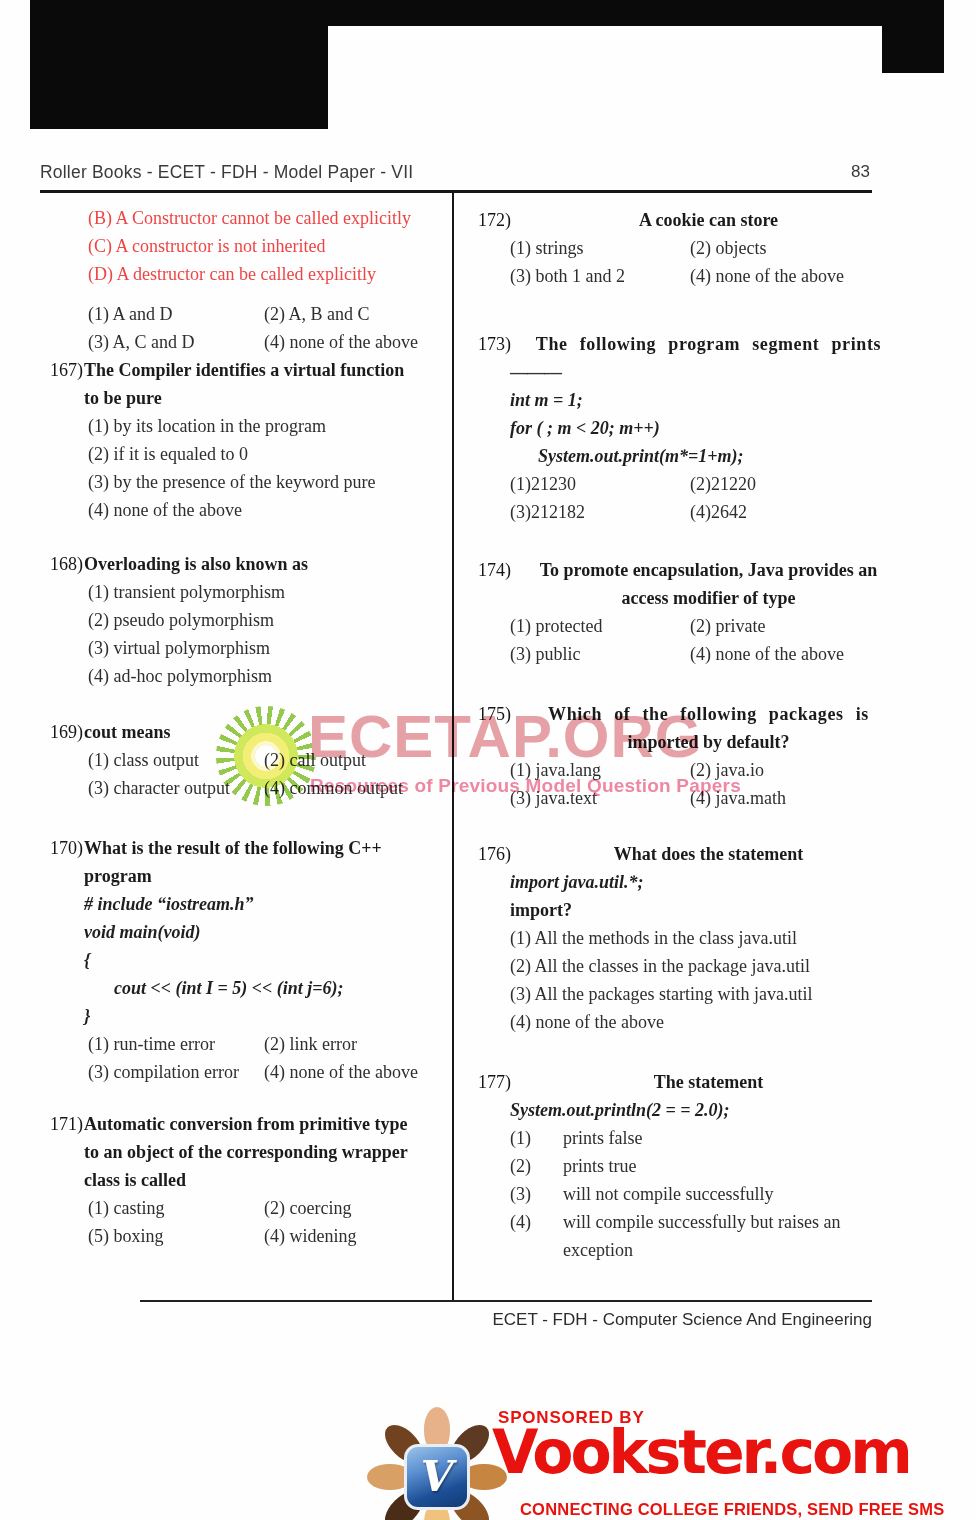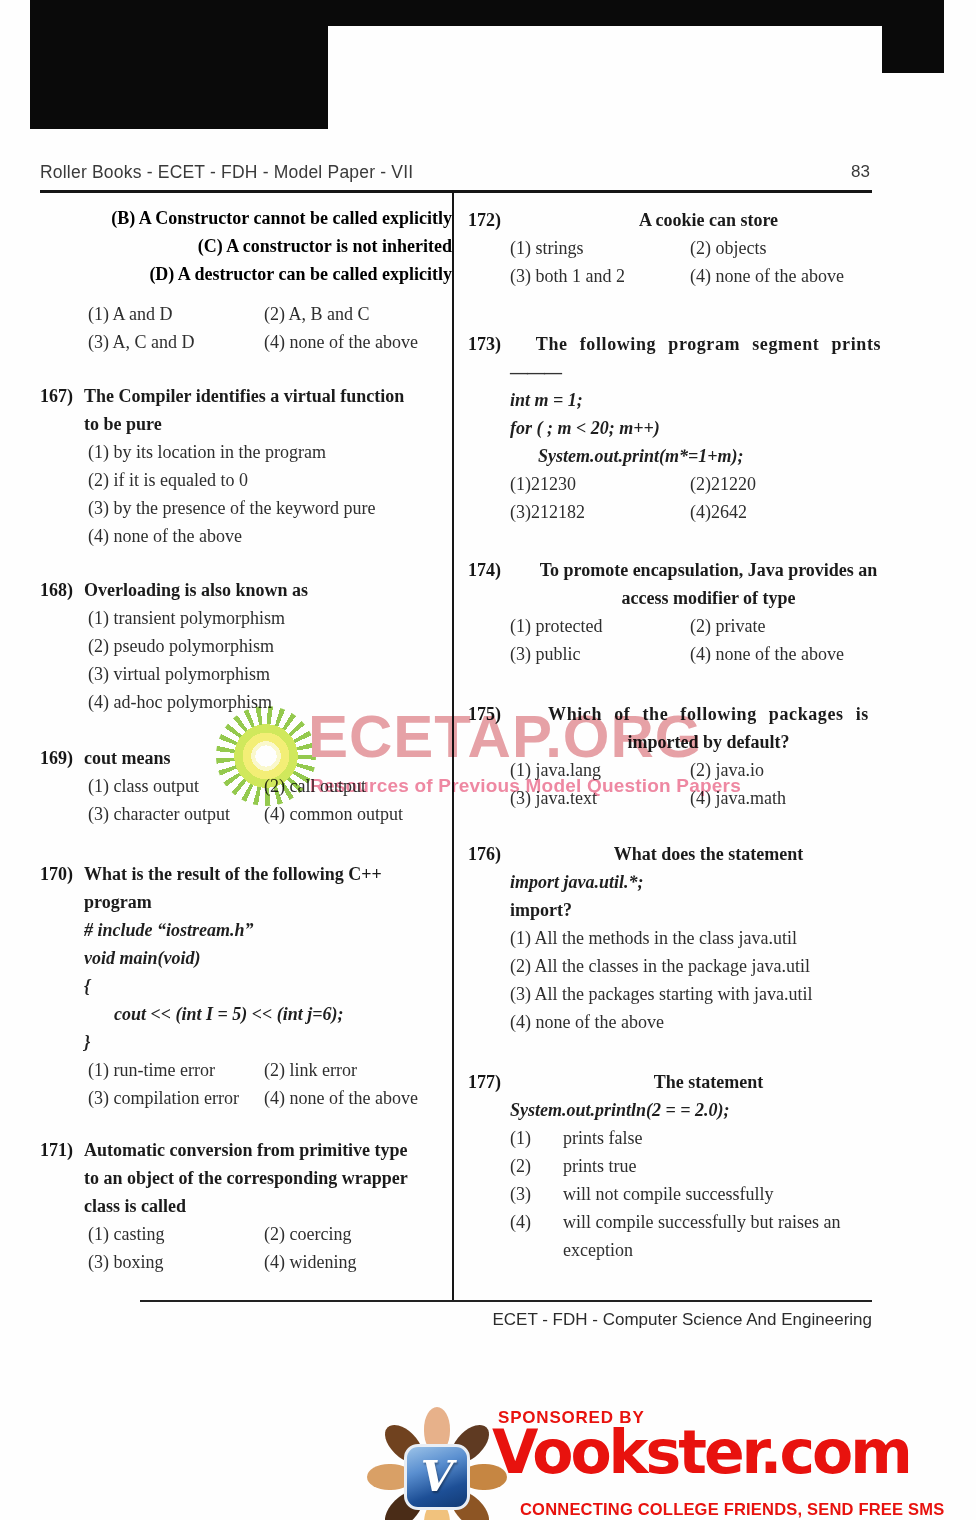--- a/index.html
+++ b/index.html
@@ -21,24 +21,24 @@
   .divider{position:absolute;left:452px;top:193px;width:2px;height:1108px;background:#161616;}
   .rule-bottom{position:absolute;left:140px;top:1300px;width:732px;height:2px;background:#222;}
   .ftr{position:absolute;left:466px;top:1306px;width:406px;text-align:right;
        font-family:"Liberation Sans", sans-serif;font-size:17px;color:#2c2c2c;}
 
   
   .col{position:absolute;top:200px;}
   .col-left{left:38px;width:414px;}
   .col-right{left:466px;width:442px;}
   .qblock{position:relative;}
-  .qnum{position:absolute;left:2px;top:0;font-weight:700;color:#161616;}
+  .qnum{position:absolute;left:12px;top:0;font-weight:400;color:#161616;}
 
   .l-t{font-weight:700;padding-left:46px;color:#1b1b1b;}
-  .l-ti{font-weight:700;padding-left:50px;color:#000000;text-align:right;}
+  .l-ti{font-weight:400;padding-left:50px;color:#ef4444;}
   .l-b{font-weight:700;padding-left:44px;color:#1b1b1b;}
   .l-o{padding-left:50px;}
   .l-or{display:flex;padding-left:50px;}
   .l-or .c1{width:176px;flex:none;}
   .l-c{font-style:italic;font-weight:700;padding-left:46px;color:#1f1f1f;}
   .l-ci{font-style:italic;font-weight:700;padding-left:76px;color:#1f1f1f;}
   .l-d{font-weight:700;letter-spacing:-1px;padding-left:44px;color:#333;}
   .l-ow{display:flex;padding-left:44px;}
   .l-ow .own{width:53px;flex:none;}
   .l-oc{padding-left:97px;}
@@ -109,21 +109,21 @@
         <div class="sp" style="height: 12px;"></div>
         <div class="l-or">
           <span class="c1">(1) A and D</span>
           <span class="c2">(2) A, B and C</span>
         </div>
         <div class="l-or">
           <span class="c1">(3) A, C and D</span>
           <span class="c2">(4) none of the above</span>
         </div>
       </section>
-      <section class="qblock" style="margin-top: 26px;">
+      <section class="qblock" style="">
         <span class="qnum">167)</span>
         <div class="l-t">The Compiler identifies a virtual function</div>
         <div class="l-t">to be pure</div>
         <div class="l-o">(1) by its location in the program</div>
         <div class="l-o">(2) if it is equaled to 0</div>
         <div class="l-o">(3) by the presence of the keyword pure</div>
         <div class="l-o">(4) none of the above</div>
       </section>
       <section class="qblock" style="margin-top: 26px;">
         <span class="qnum">168)</span>
@@ -166,21 +166,21 @@
       <section class="qblock" style="margin-top: 24px;">
         <span class="qnum">171)</span>
         <div class="l-t">Automatic conversion from primitive type</div>
         <div class="l-t">to an object of the corresponding wrapper</div>
         <div class="l-t">class is called</div>
         <div class="l-or">
           <span class="c1">(1) casting</span>
           <span class="c2">(2) coercing</span>
         </div>
         <div class="l-or">
-          <span class="c1">(3) boxing</span>
+          <span class="c1">(5) boxing</span>
           <span class="c2">(4) widening</span>
         </div>
       </section>
     </div>
   <div class="col col-right" id="col-right">
       <section class="qblock" style="margin-top: 6px;">
         <span class="qnum">172)</span>
         <div class="l-t">A cookie can store</div>
         <div class="l-or">
           <span class="c1">(1) strings</span>

